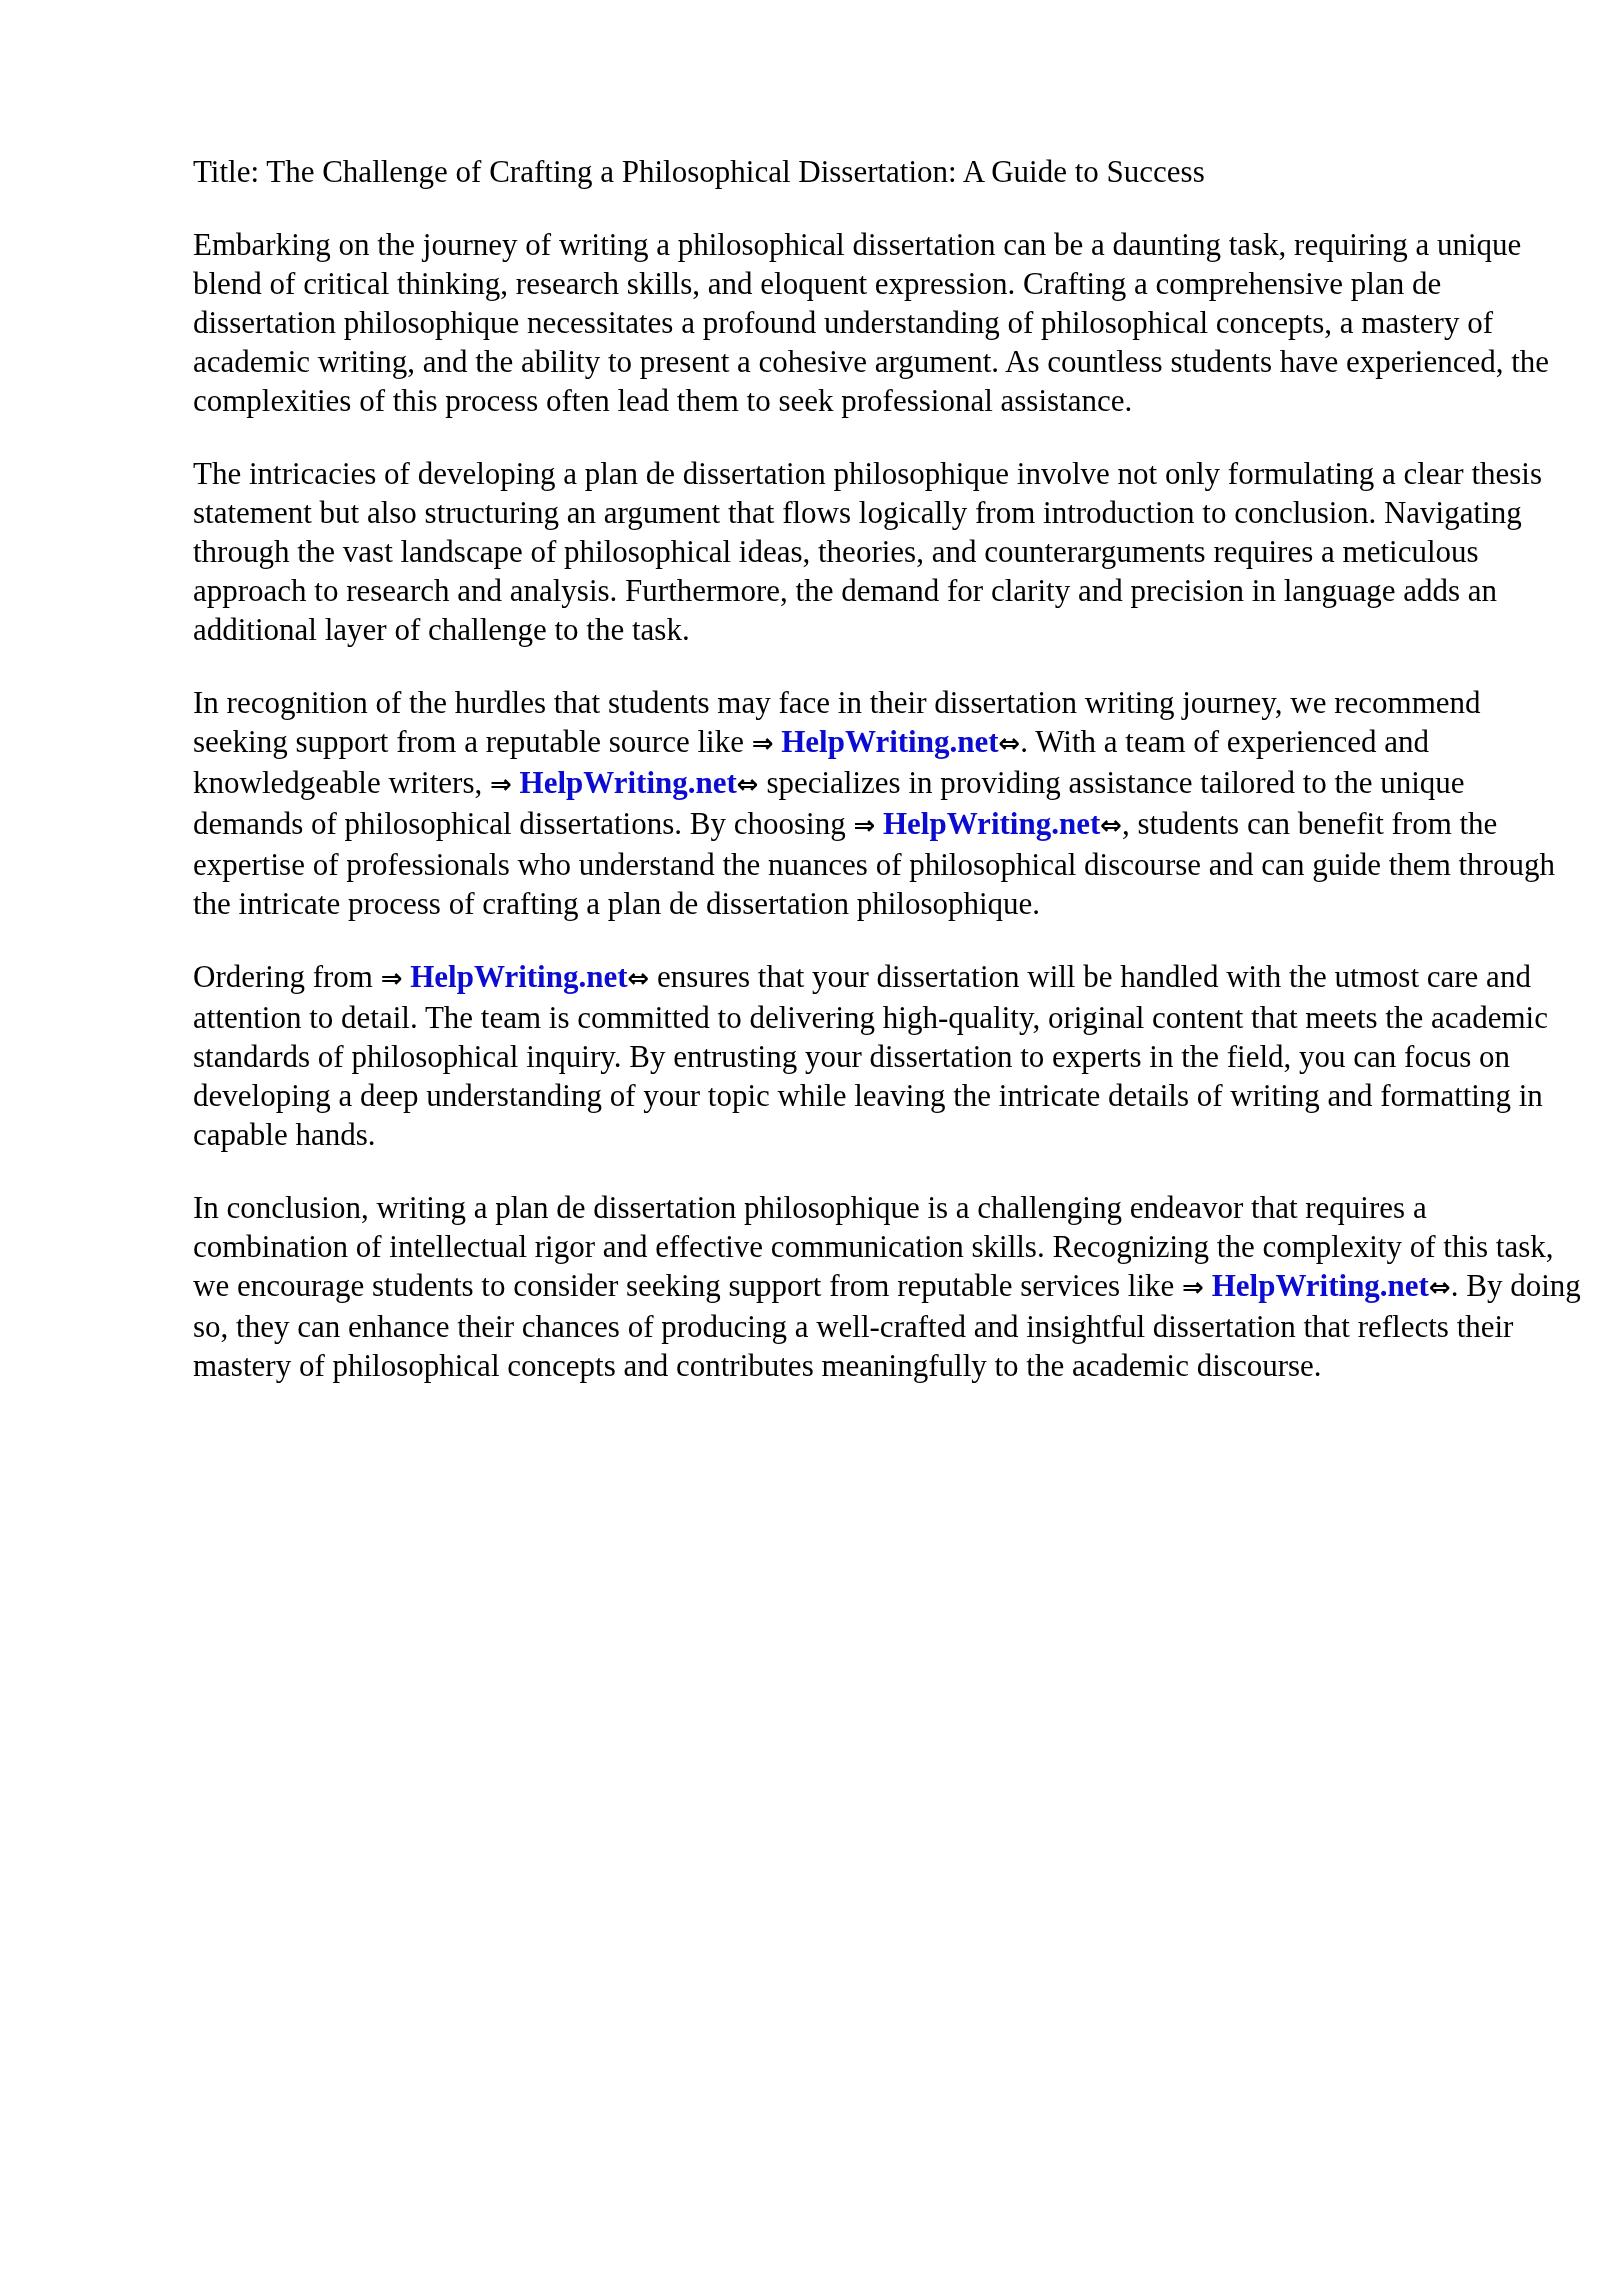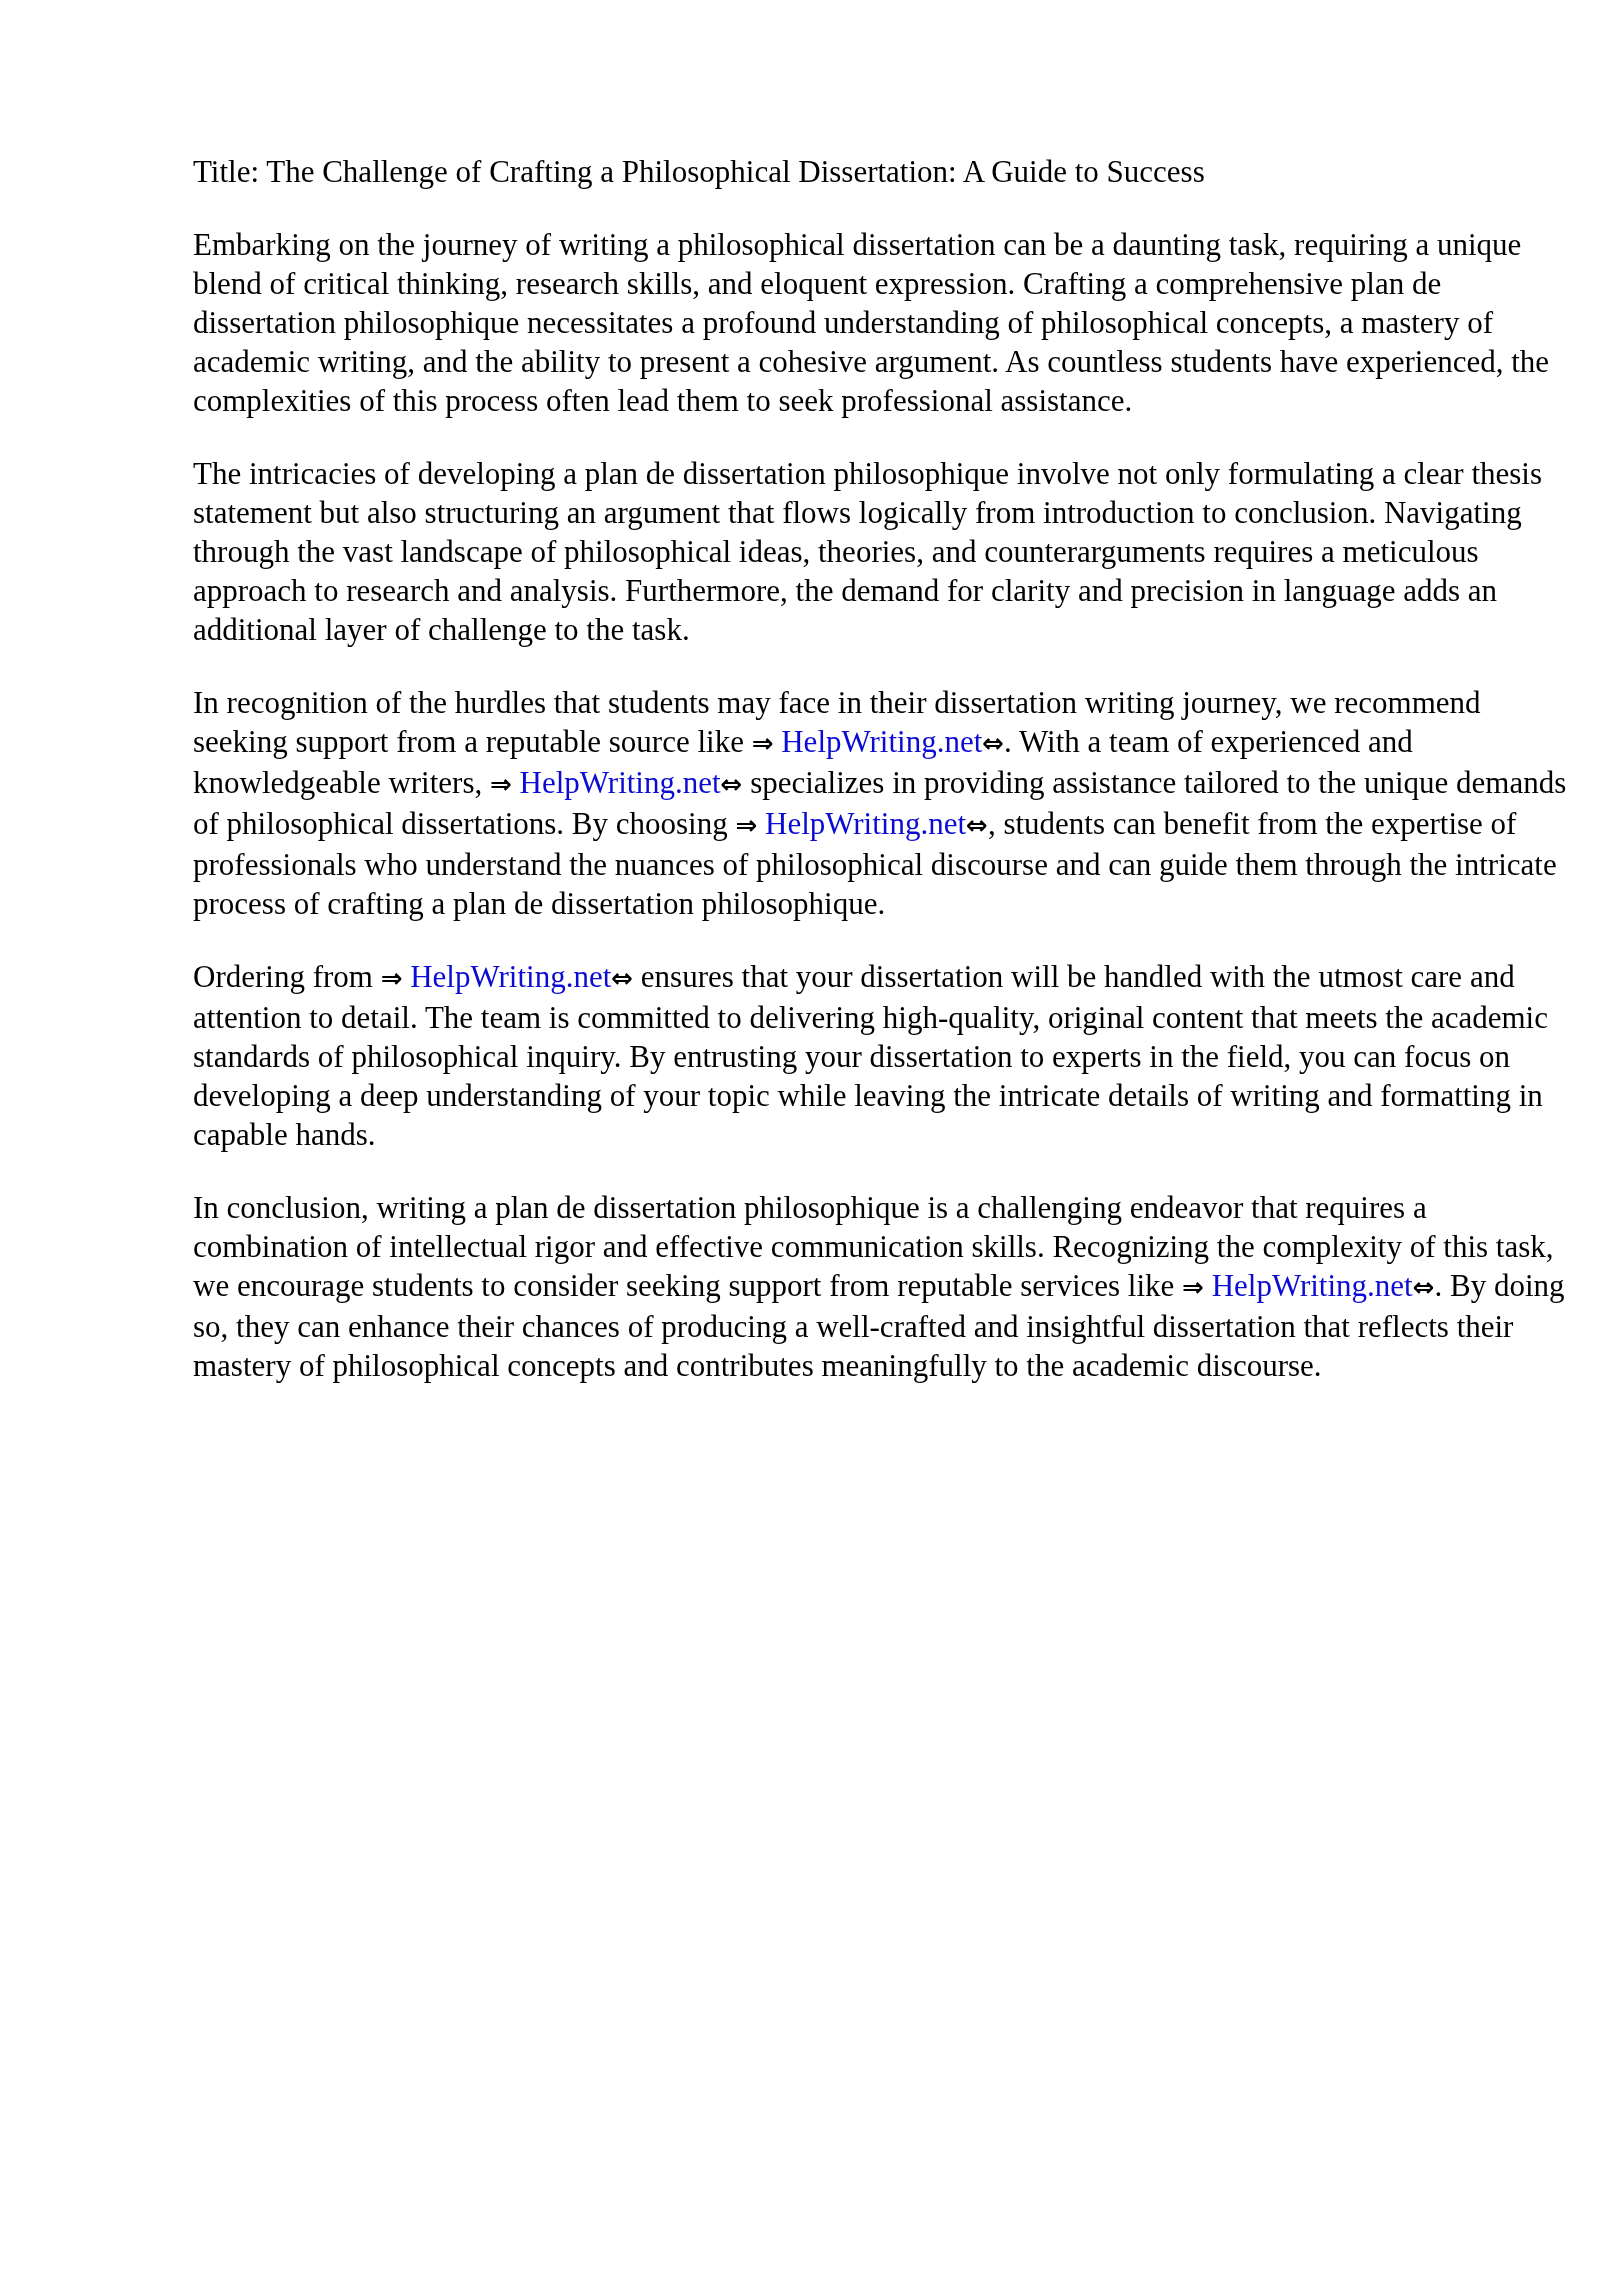--- a/index.html
+++ b/index.html
@@ -17,21 +17,21 @@
     font-family: "Liberation Serif", "DejaVu Serif", serif;
     font-size: 31px;
     line-height: 39px;
     color: #000000;
     margin-top: 12px;
   }
   .title { margin: 0 0 34px 0; }
   .para { margin: 0 0 34px 0; }
   .link {
     color: #0b0bd4;
-    font-weight: normal;
+    font-weight: bold;
     text-decoration: none;
     cursor: pointer;
     text-align: center;
   }
   .arrow { font-family: "DejaVu Sans", sans-serif; font-size: 26px; font-weight: bold; }
 </style>
 </head>
 <body>
 
 <div class="page">

